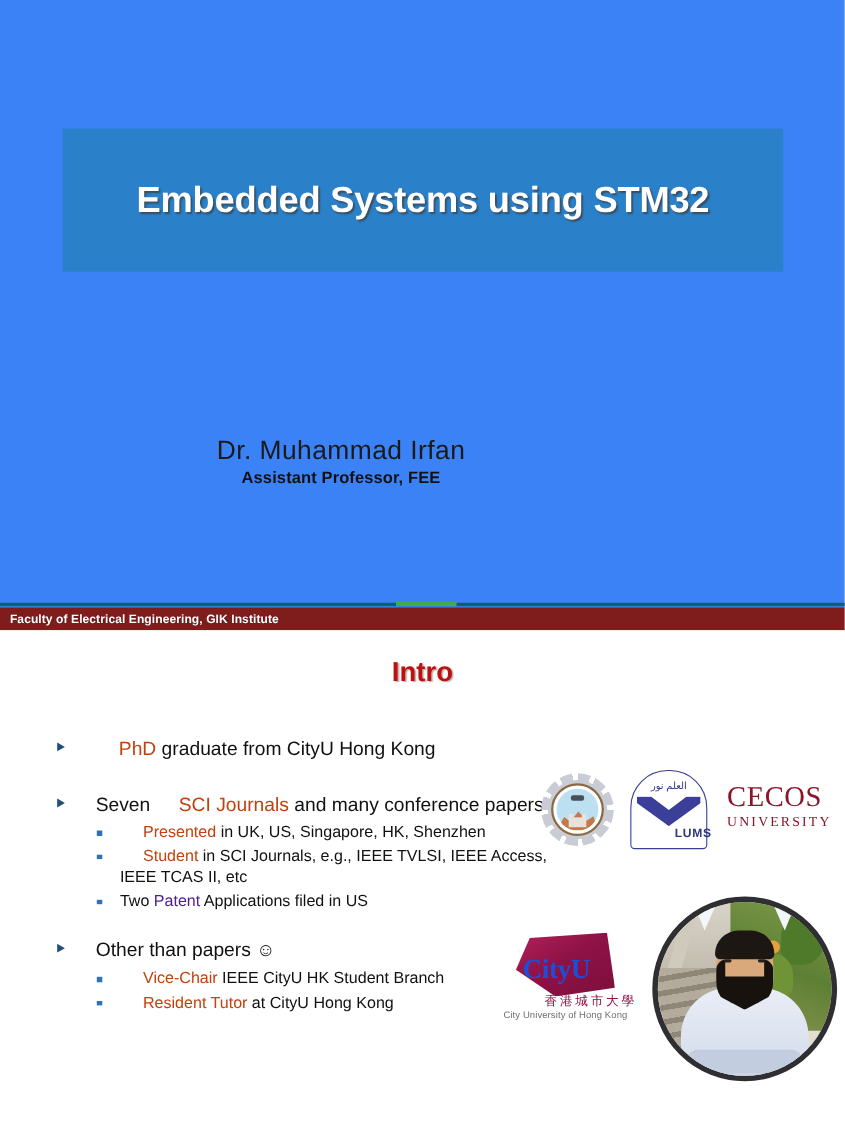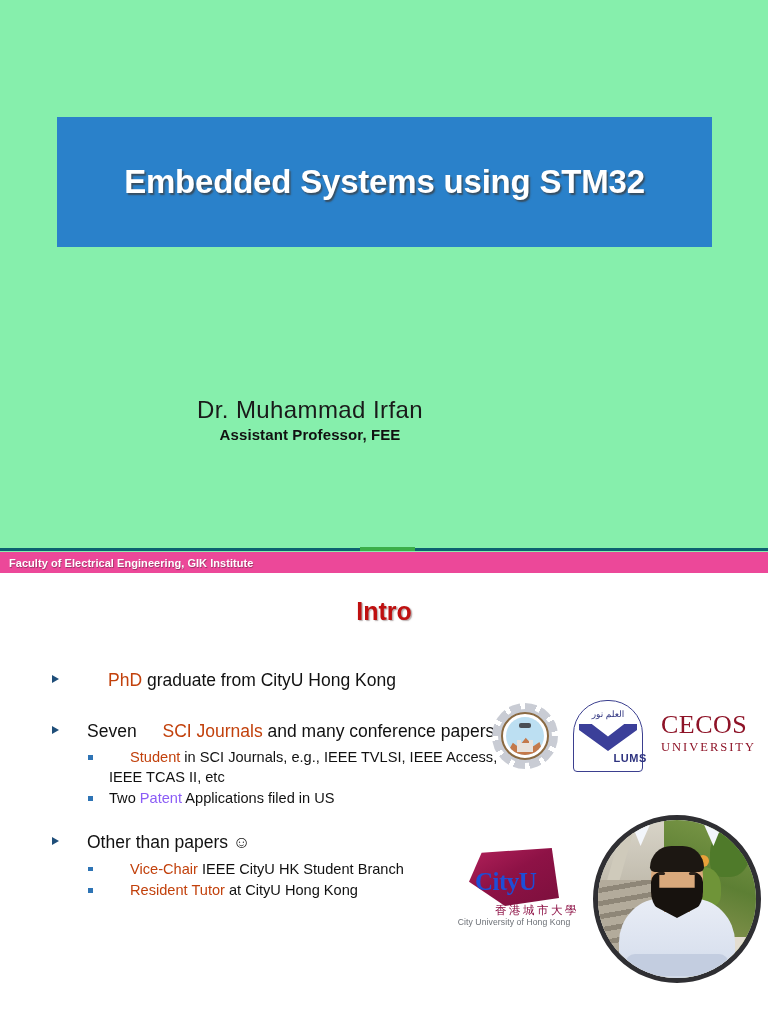--- a/index.html
+++ b/index.html
@@ -21,21 +21,21 @@
     background: #ffffff;
   }
 
   
   .slide1 {
     position: absolute;
     left: 0;
     top: 0;
     width: 768px;
     height: 552px;
-    background: #86efac;
+    background: #3b82f6;
   }
   .title-box {
     position: absolute;
     left: 57px;
     top: 117px;
     width: 655px;
     height: 130px;
     background: #2a81ca;
     display: flex;
     align-items: center;
@@ -85,21 +85,21 @@
     width: 55px;
     height: 4px;
     background: #3cae49;
   }
   .footer-bar {
     position: absolute;
     left: 0;
     top: 552px;
     width: 768px;
     height: 21px;
-    background: #ec4899;
+    background: #7f1d1d;
     display: flex;
     align-items: center;
   }
   .footer-text {
     margin-left: 9px;
     font-size: 11px;
     color: #ffffff;
     font-weight: bold;
     letter-spacing: 0.05px;
     text-shadow: 0.6px 0.6px 0.8px rgba(0,0,0,0.35);
@@ -161,21 +161,21 @@
   }
   .l2 .sq {
     position: absolute;
     left: 42px;
     top: 7px;
     width: 4.5px;
     height: 4.5px;
     background: #2e74b5;
   }
   .hl-blue { color: #c2410c; margin-left: 21px; }
-  .hl-green { color: #8b5cf6; }
+  .hl-green { color: #4c1d95; }
   .smiley { font-size: 17px; }
   .gap-lg { height: 23px; }
   .gap-md { height: 20px; }
 
   
   .logos-row {
     position: absolute;
     left: 489px;
     top: 125px;
     width: 270px;
@@ -544,20 +544,24 @@
         <span class="hl-blue">PhD</span><span> graduate from CityU Hong Kong</span>
       </div>
 
       <div class="gap-lg"></div>
 
       <div class="l1">
         <span class="tri"></span>
         <span>Seven </span><span class="hl-blue">SCI Journals</span><span> and many conference papers</span>
       </div>
       <div class="l2-list">
+        <div class="l2">
+          <span class="sq"></span>
+          <span class="hl-blue">Presented</span><span> in UK, US, Singapore, HK, Shenzhen</span>
+        </div>
         <div class="l2">
           <span class="sq"></span>
           <span class="hl-blue">Student</span><span> in SCI Journals, e.g., IEEE TVLSI, IEEE Access, IEEE TCAS II, etc</span>
         </div>
         <div class="l2">
           <span class="sq"></span>
           <span>Two </span><span class="hl-green">Patent</span><span> Applications filed in US</span>
         </div>
       </div>
 

